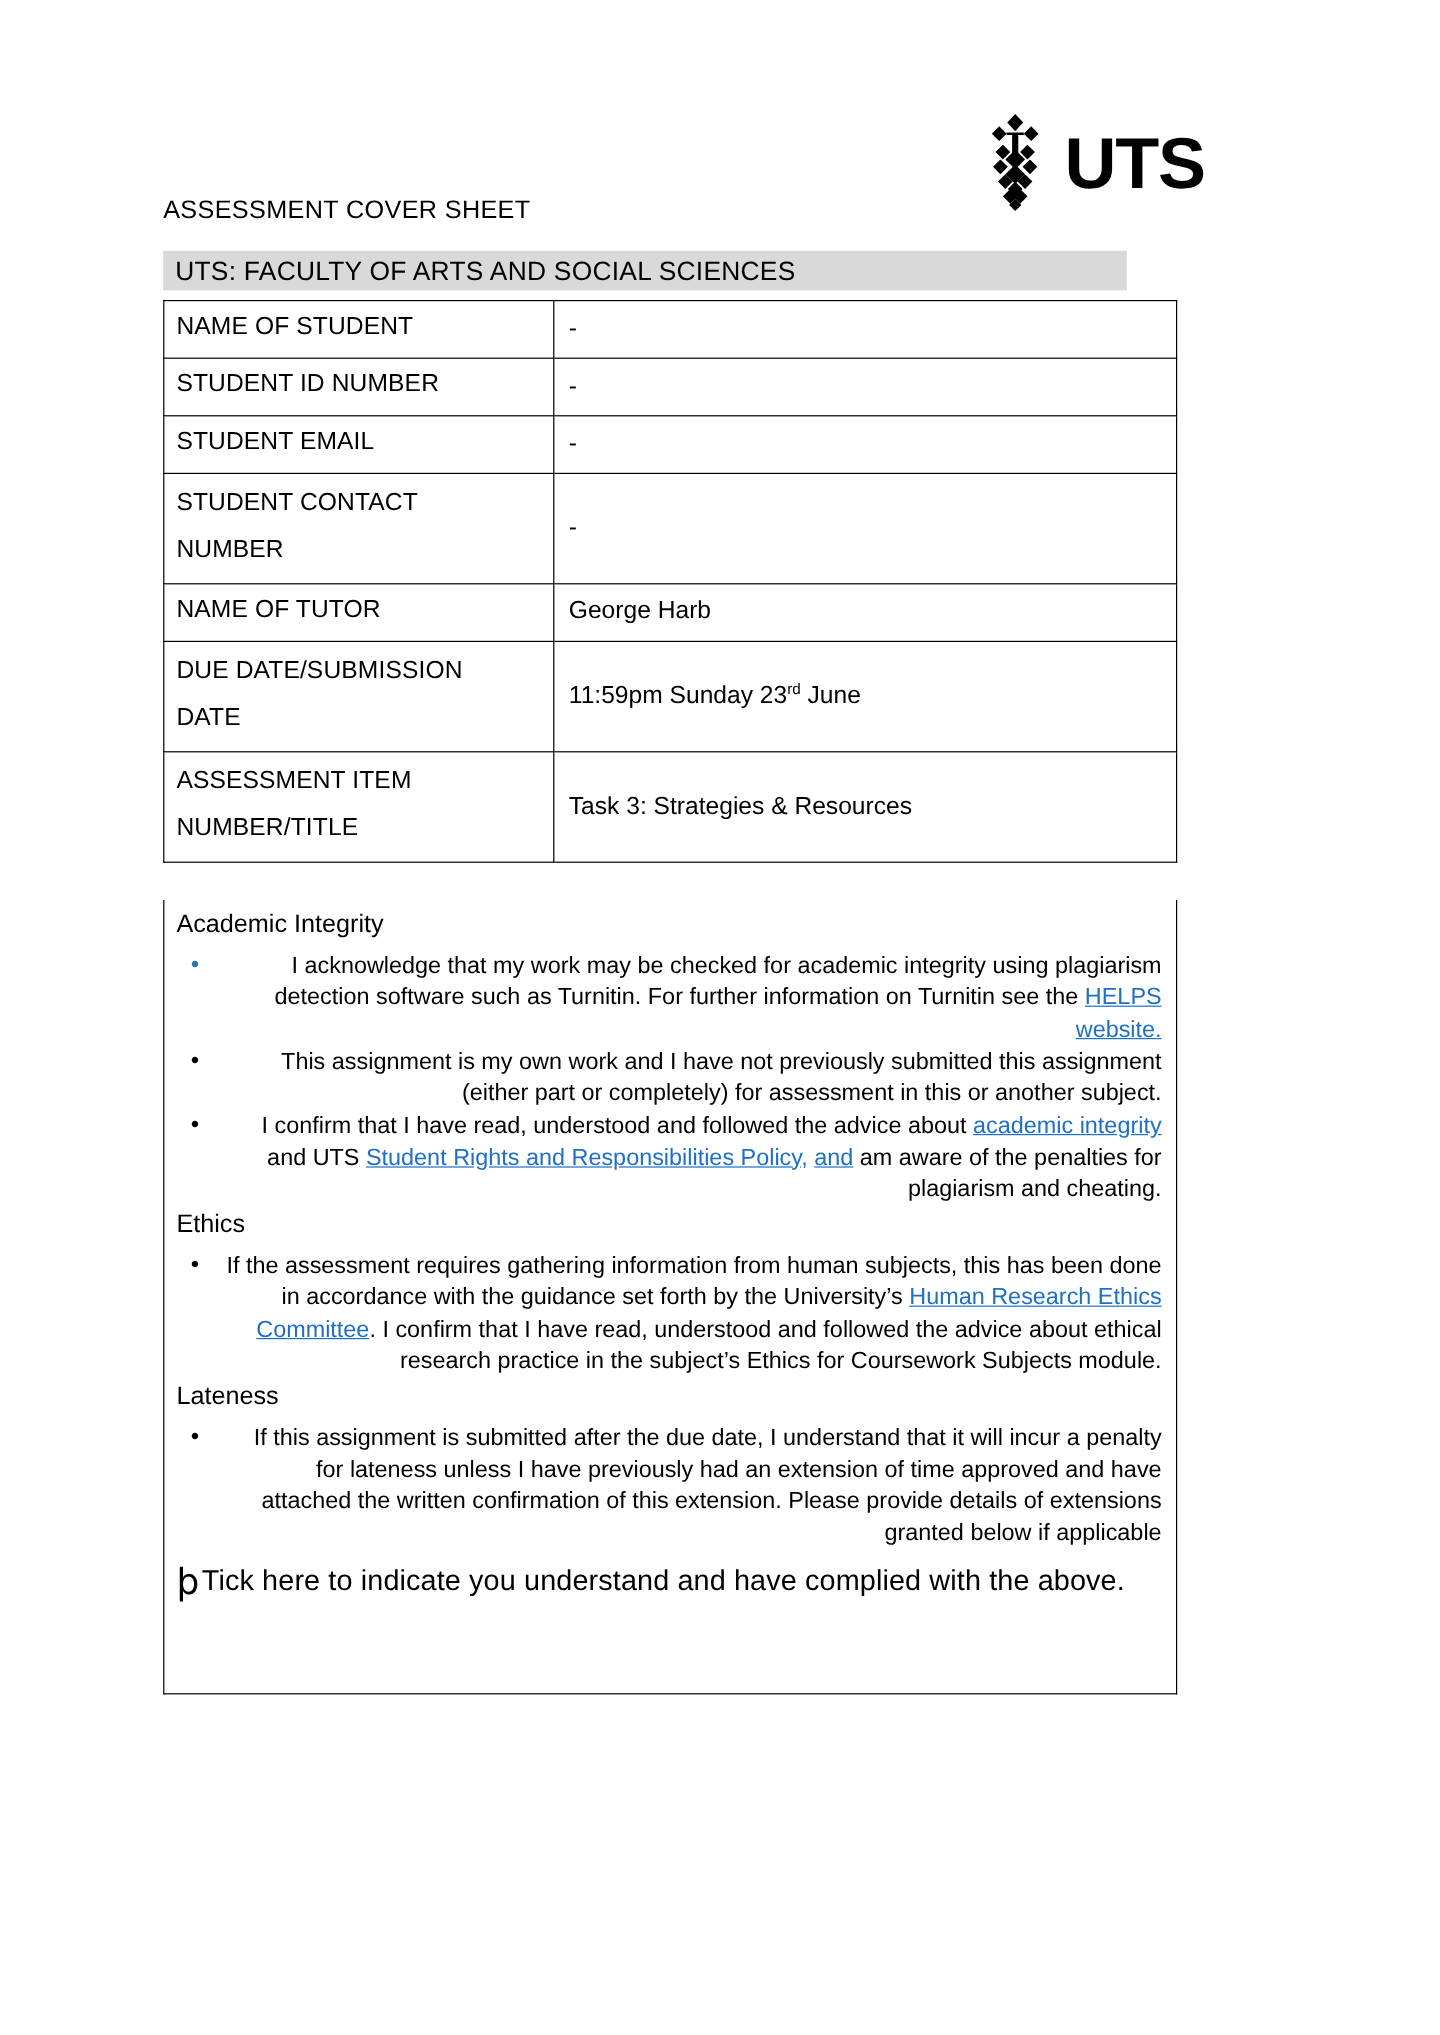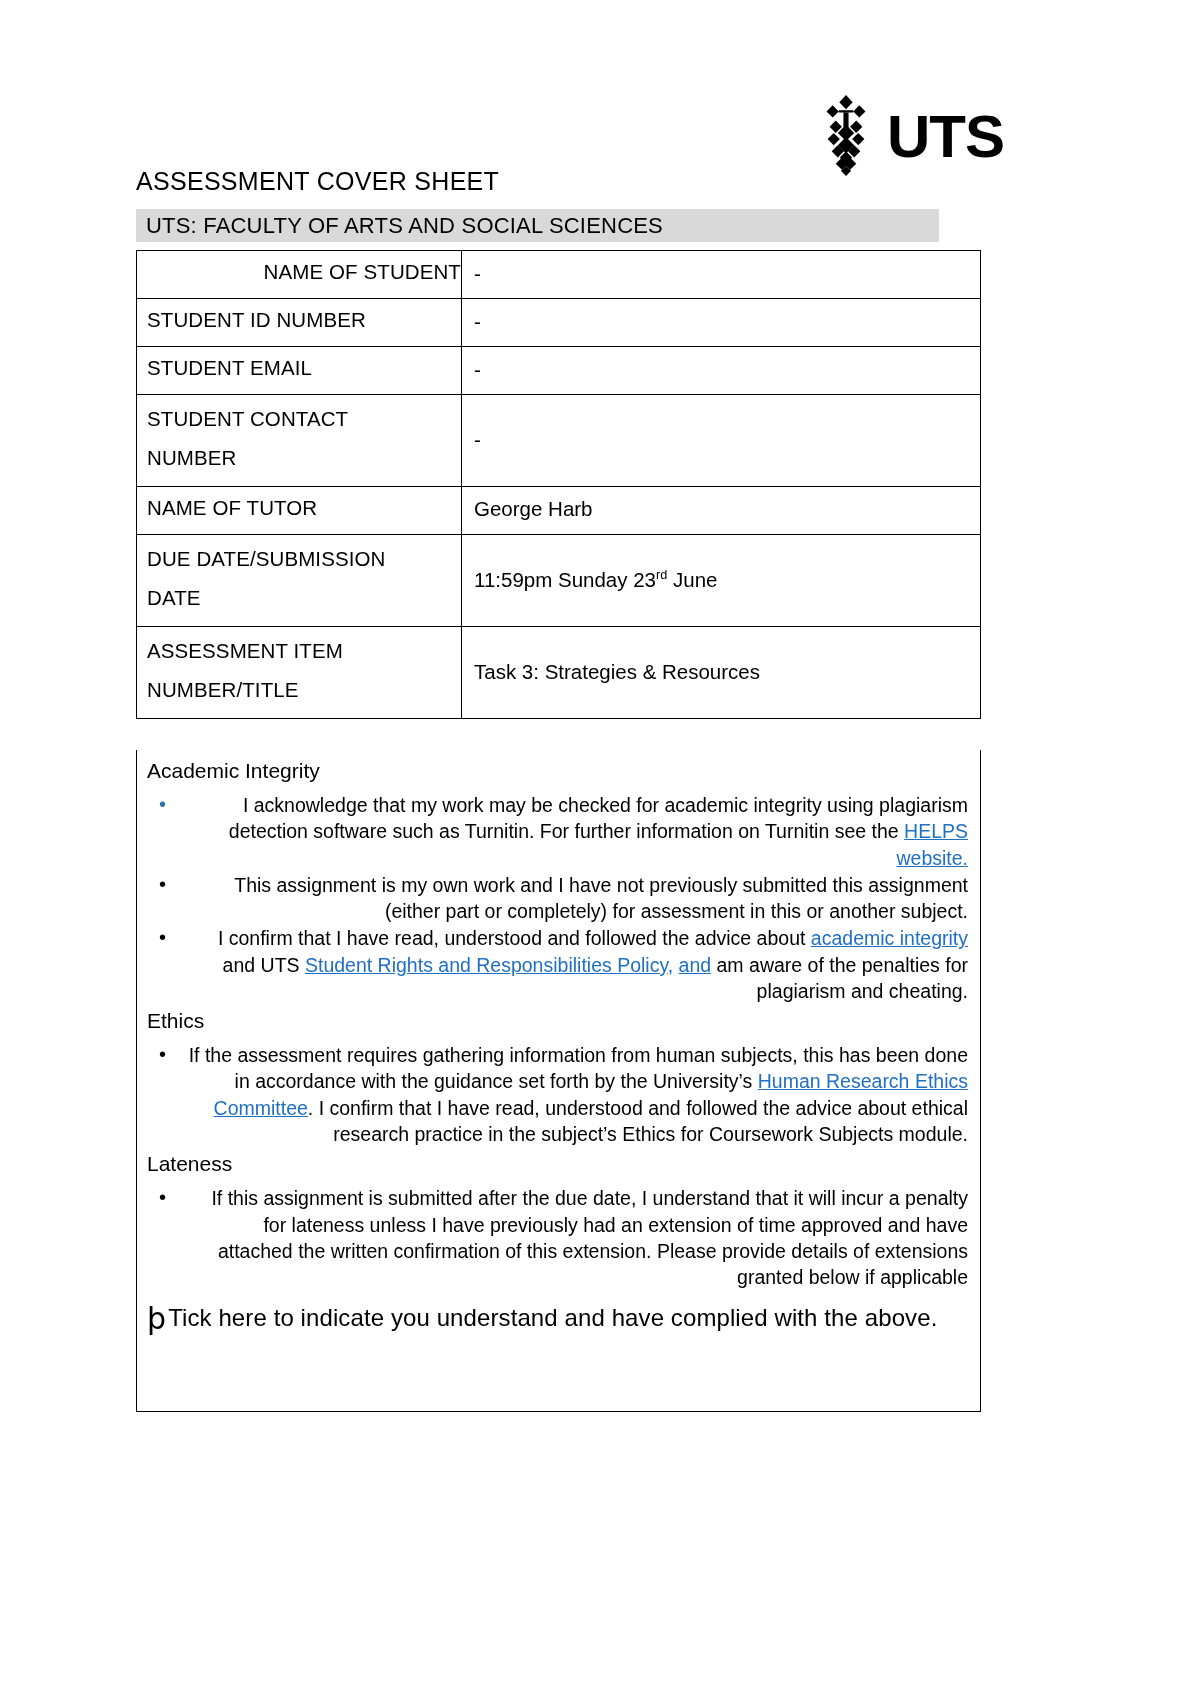--- a/index.html
+++ b/index.html
@@ -48,21 +48,21 @@
     font-size: 60px;
     letter-spacing: -1px;
     line-height: 1;
     color: #000;
   }
 
   .doc-title {
     position: absolute;
     left: 136px;
     top: 150px;
-    font-size: 25px;
+    font-size: 21px;
     font-weight: normal;
     letter-spacing: 0.3px;
     color: #000;
     white-space: nowrap;
   }
 
   
   .faculty-banner {
     position: absolute;
     left: 136px;
@@ -216,21 +216,21 @@
 
     <h1 class="doc-title">ASSESSMENT COVER SHEET</h1>
   </div>
 
   <div class="faculty-banner">UTS: FACULTY OF ARTS AND SOCIAL SCIENCES</div>
 
   <table class="form-table">
     <tbody>
 
       <tr>
-        <td class="cell-label" style="line-height:1.25;padding-top:8px !important;text-align:right;">NAME OF STUDENT</td>
+        <td class="cell-label" style="line-height:1.25;padding-top:8px !important;">NAME OF STUDENT</td>
         <td class="cell-value" style="height:47px;">-</td>
       </tr>
 
       <tr>
         <td class="cell-label" style="line-height:1.25;padding-top:8px !important;">STUDENT ID NUMBER</td>
         <td class="cell-value" style="height:47px;">-</td>
       </tr>
 
       <tr>
         <td class="cell-label" style="line-height:1.25;padding-top:8px !important;">STUDENT EMAIL</td>

